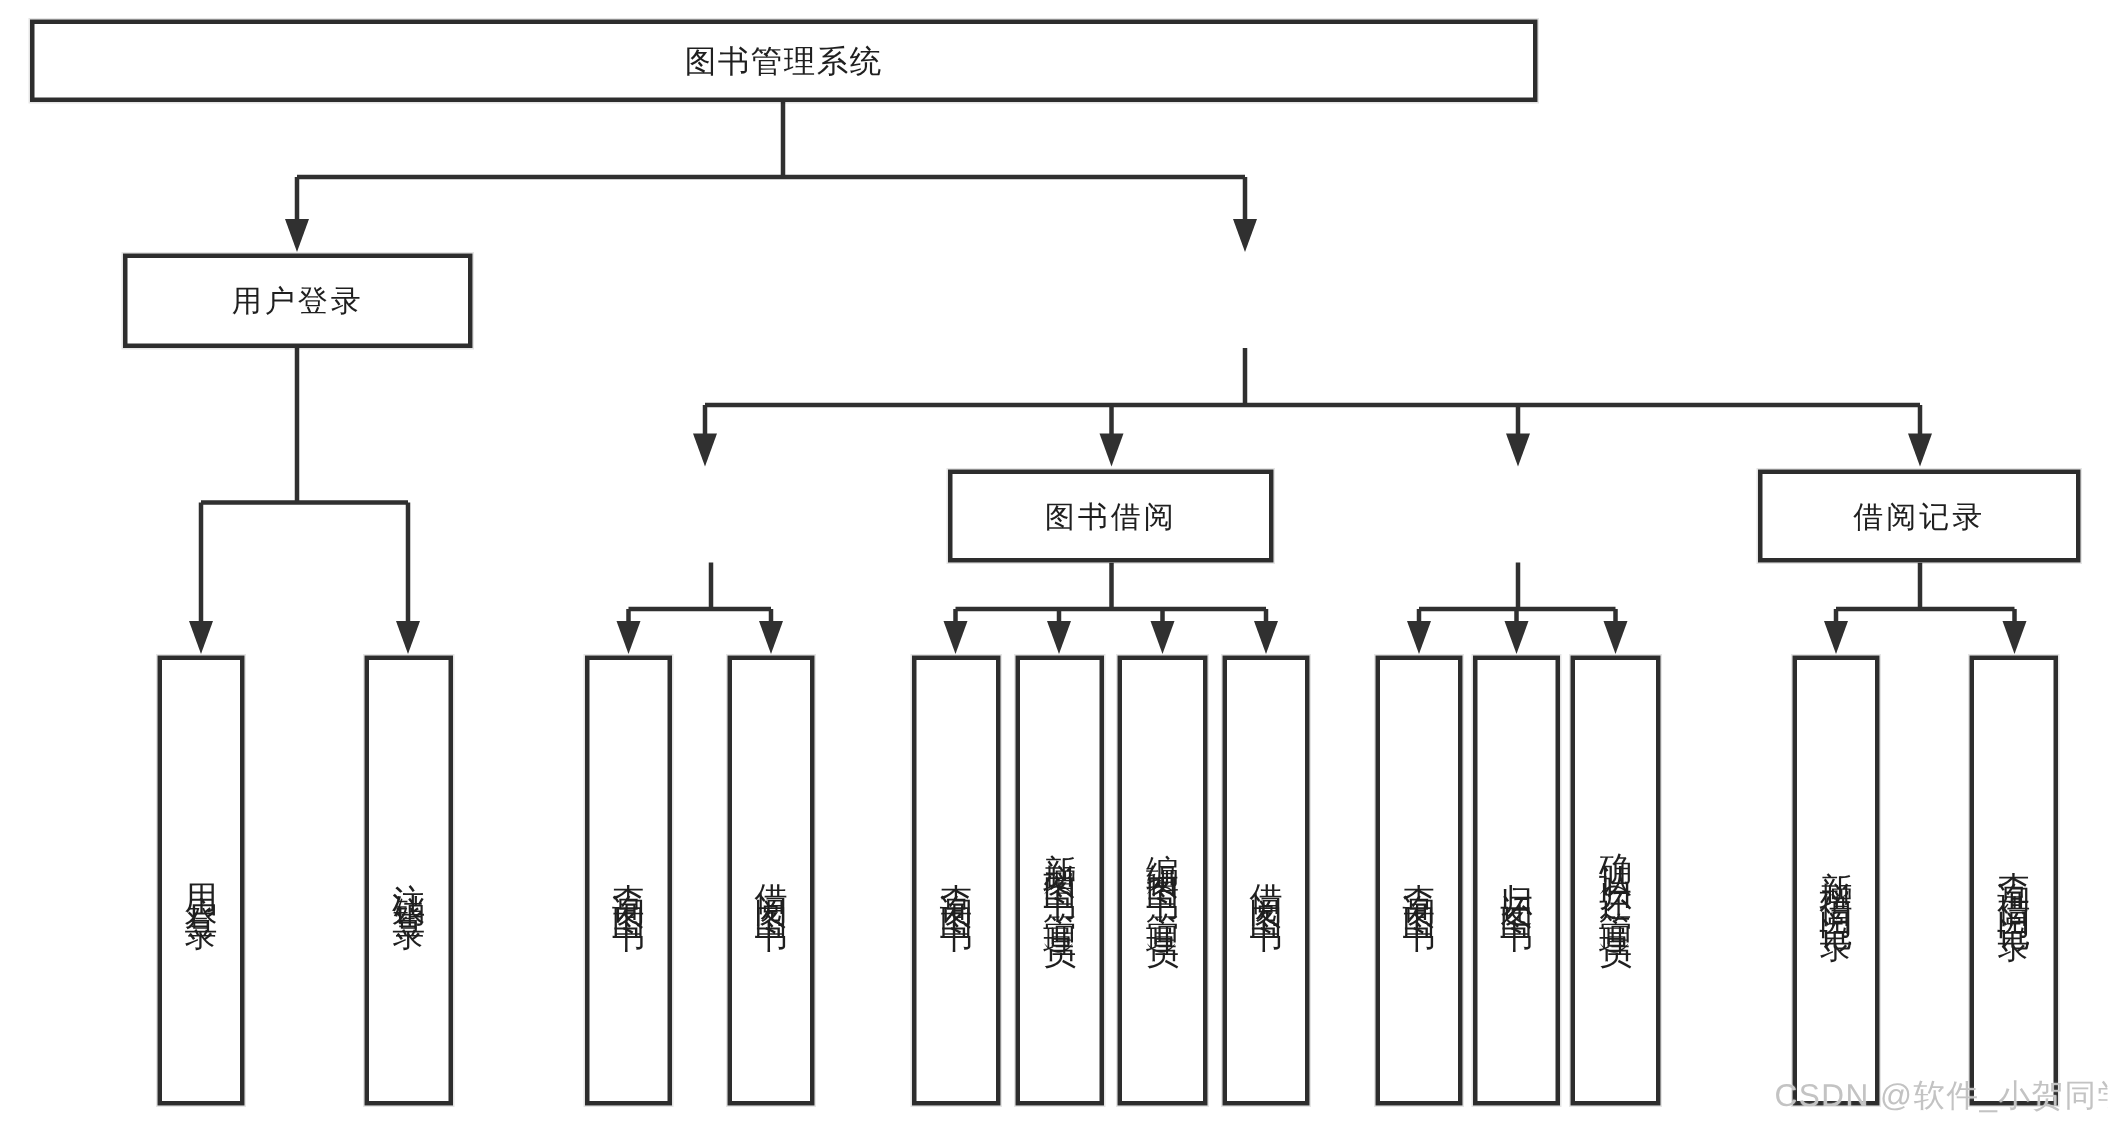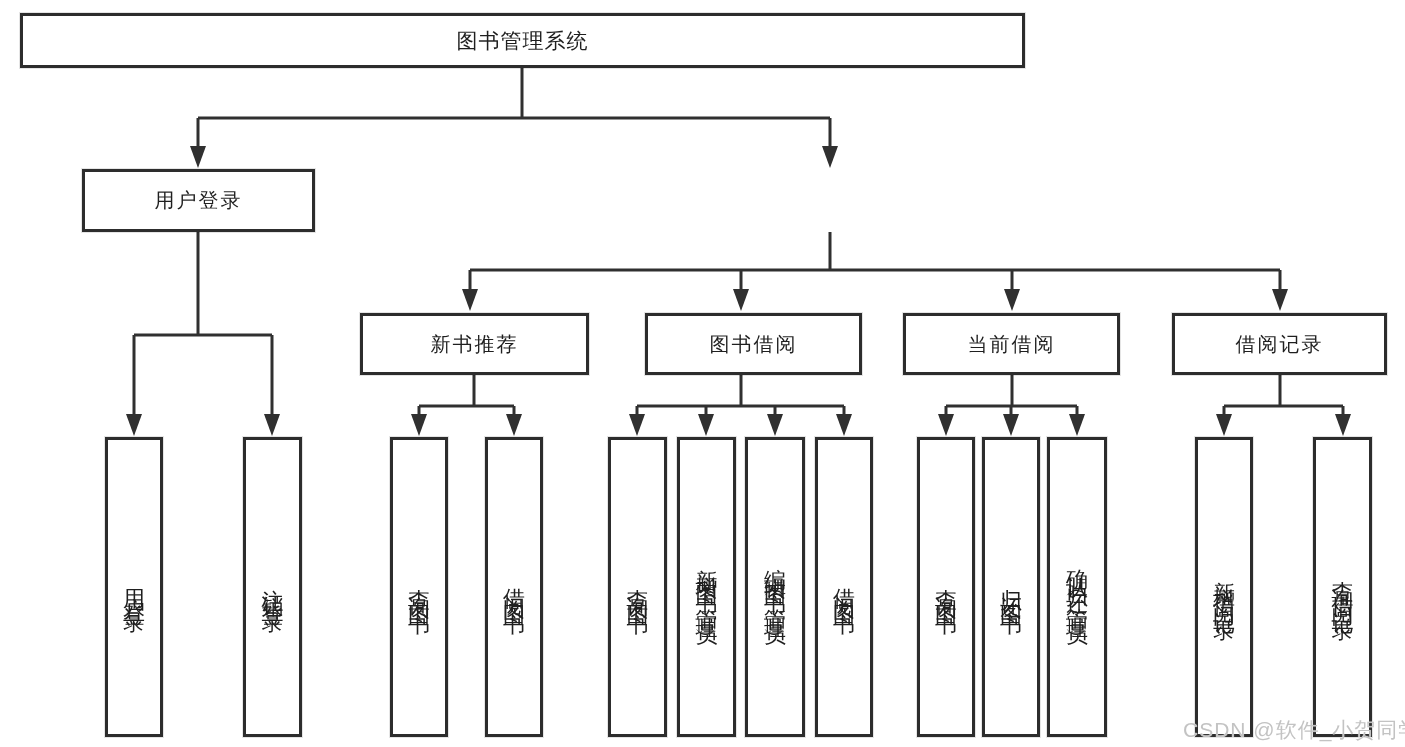--- a/index.html
+++ b/index.html
@@ -78,28 +78,22 @@
   </svg>
 
   <div class="node root" style="left:20px; top:13px; width:1005px; height:55px;">
     <span>图书管理系统</span>
   </div>
 
   <div class="node header" style="left:82px; top:169px; width:233px; height:63px;">
     <span>用户登录</span>
   </div>
 
-  <div class="node header" style="left:360px; top:313px; width:229px; height:62px;">
-    <span>新书推荐</span>
-  </div>
-  <div class="node header" style="left:645px; top:313px; width:217px; height:62px;">
+  <div class="node header" style="left:632px; top:313px; width:217px; height:62px;">
     <span>图书借阅</span>
-  </div>
-  <div class="node header" style="left:903px; top:313px; width:217px; height:62px;">
-    <span>当前借阅</span>
   </div>
   <div class="node header" style="left:1172px; top:313px; width:215px; height:62px;">
     <span>借阅记录</span>
   </div>
 
   <div class="node leaf" style="left:105px; top:437px; width:58px; height:300px;">
     <span>用户登录</span>
   </div>
   <div class="node leaf" style="left:243px; top:437px; width:59px; height:300px;">
     <span>注销登录</span>

